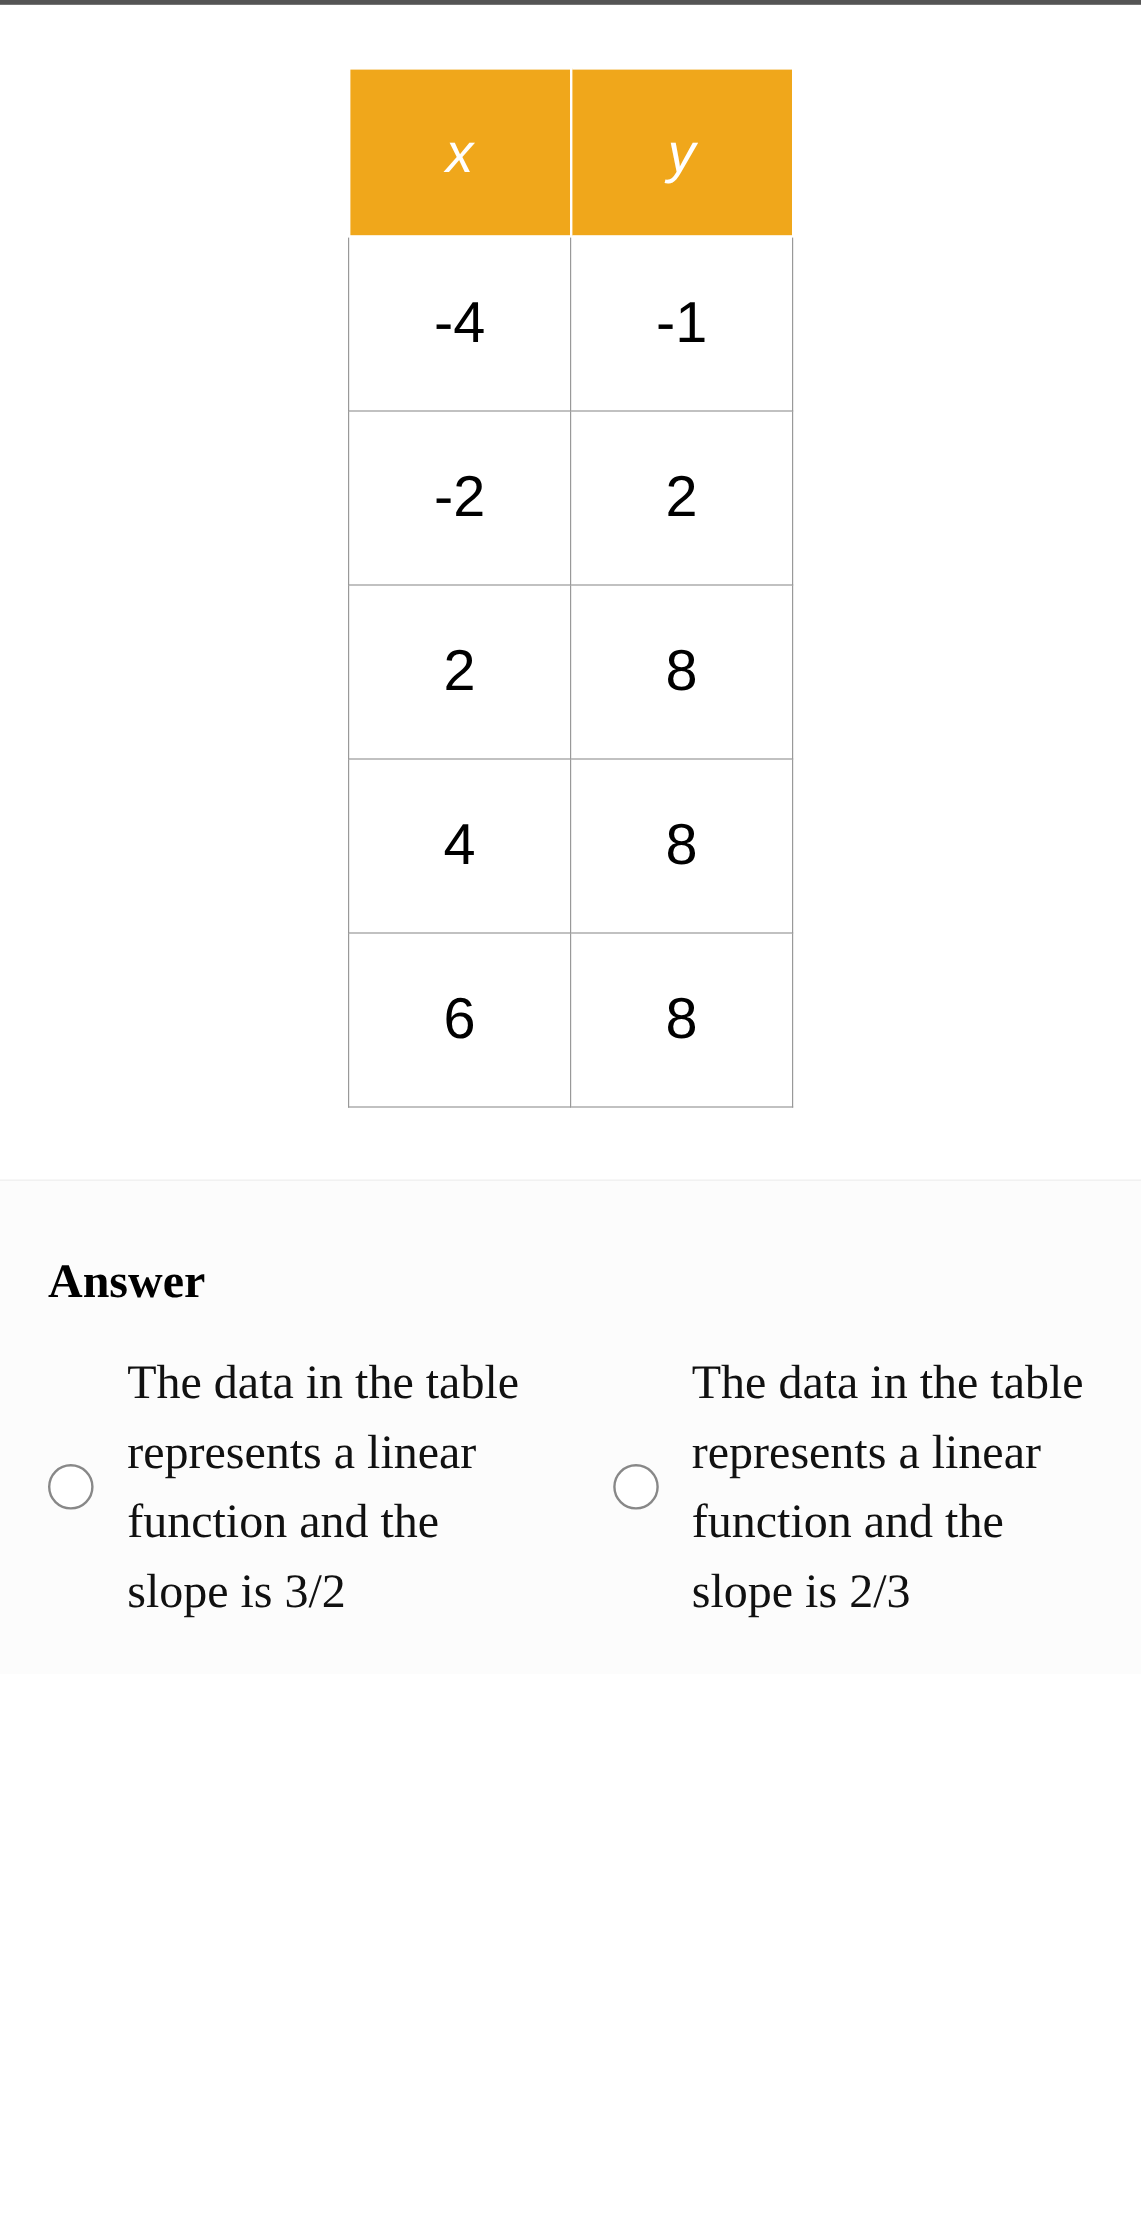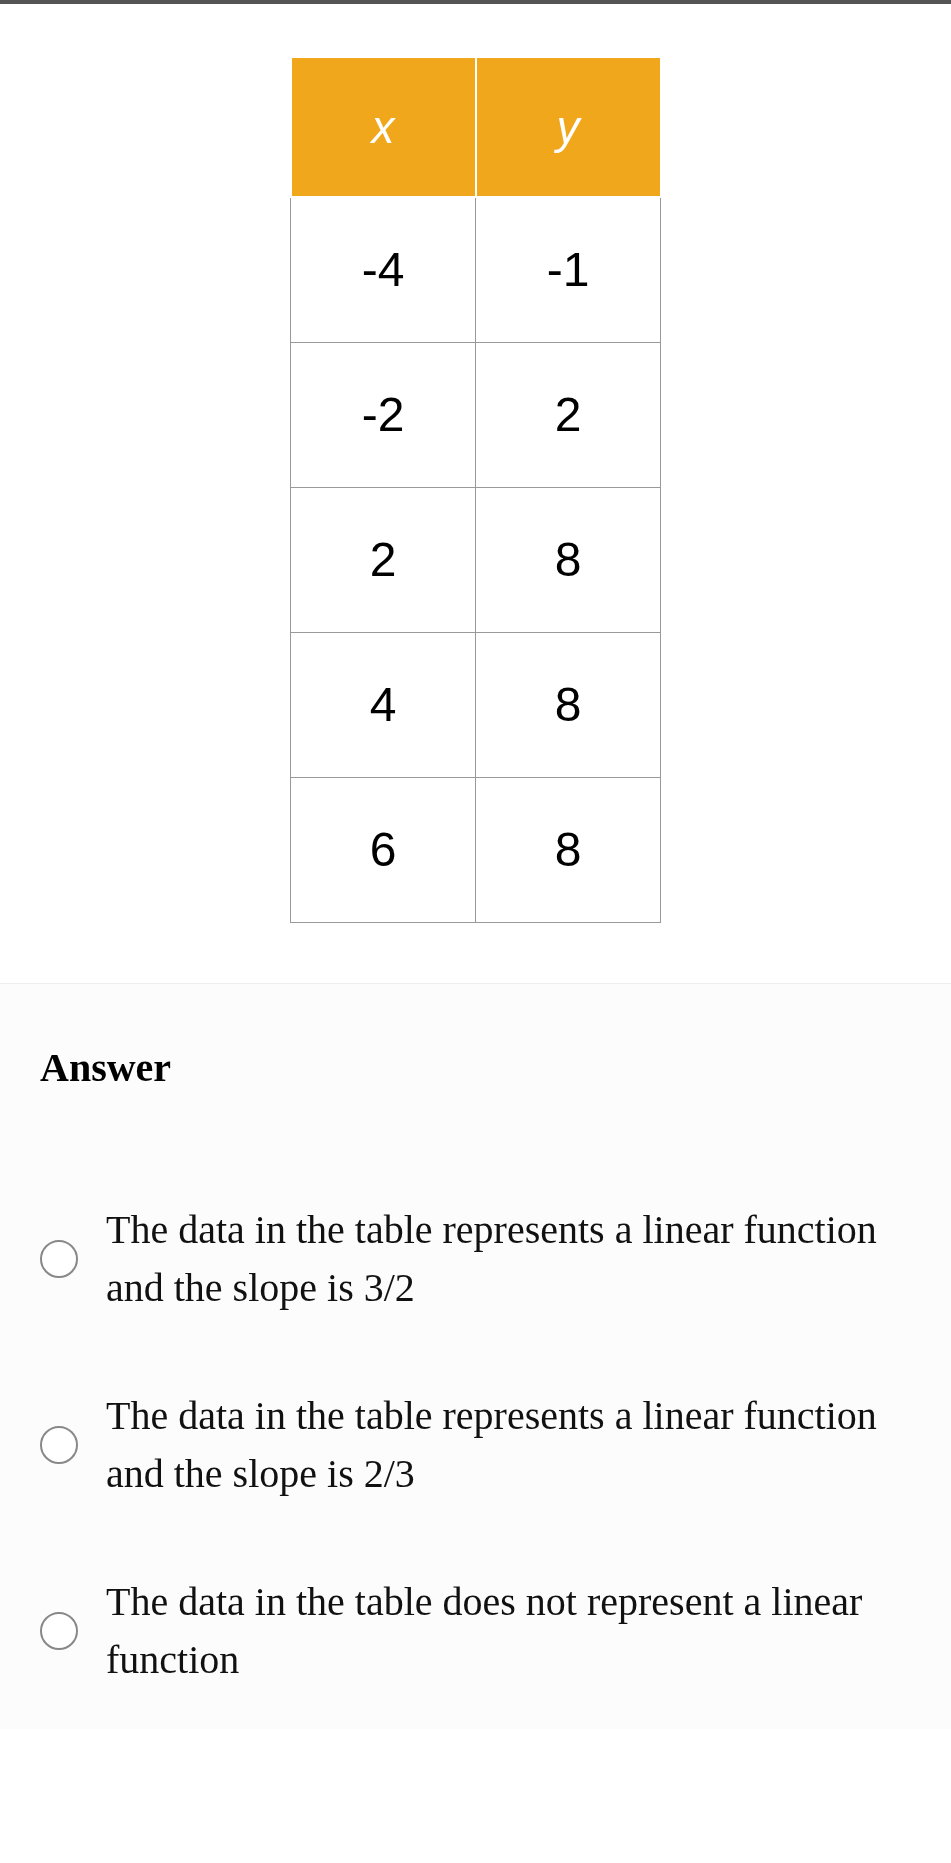--- a/index.html
+++ b/index.html
@@ -55,25 +55,25 @@
   }
   .answer-section {
     background: #fcfcfc;
     padding: 60px 40px 40px;
     border-top: 1px solid #eeeeee;
   }
   .answer-heading {
     font-family: Georgia, 'Times New Roman', serif;
     font-weight: bold;
     font-size: 40px;
-    margin-bottom: 110px;
+    margin-bottom: 32px;
   }
   .options {
     display: flex;
-    flex-direction: column;
+    flex-direction: row;
     gap: 70px;
     margin-top: 24px;
   }
   .option-row {
     display: flex;
     align-items: center;
     gap: 28px;
   }
   .radio {
     flex: 0 0 auto;
@@ -138,21 +138,17 @@
       <div class="option-row">
         <div class="radio"></div>
         <div class="option-text">The data in the table represents a linear function and the slope is 3/2</div>
       </div>
 
       <div class="option-row">
         <div class="radio"></div>
         <div class="option-text">The data in the table represents a linear function and the slope is 2/3</div>
       </div>
 
-      <div class="option-row">
-        <div class="radio"></div>
-        <div class="option-text">The data in the table does not represent a linear function</div>
-      </div>
 
     </div>
   </div>
 
 </div>
 
 </body></html>

